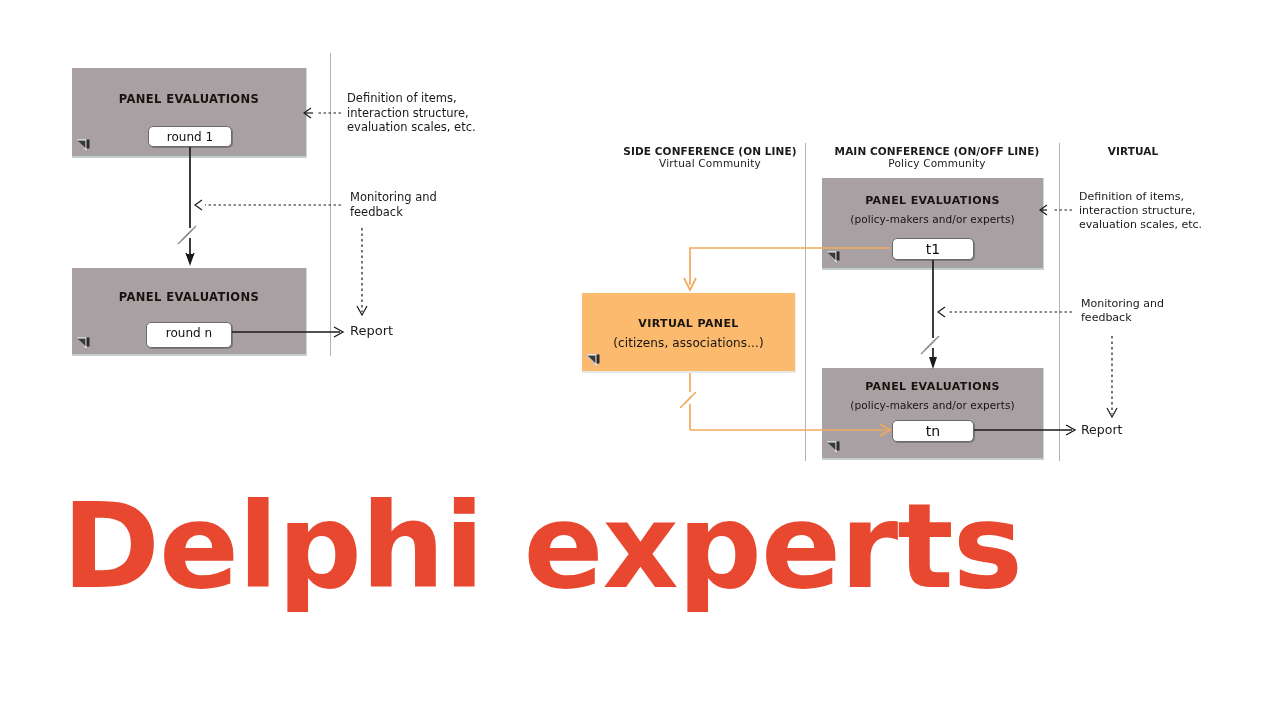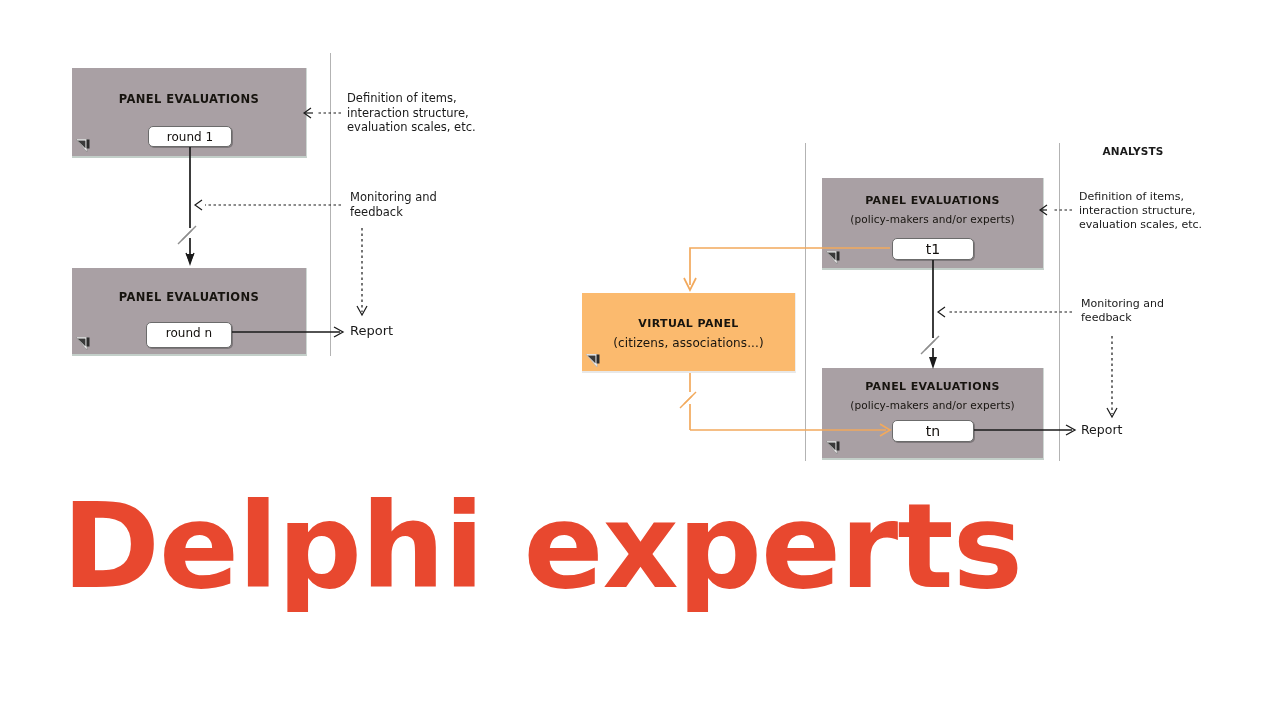--- a/index.html
+++ b/index.html
@@ -203,24 +203,32 @@
 evaluation scales, etc.</div>
 
   <div class="note" style="left:350px; top:190px; width:160px; font-size:11.5px;">Monitoring and
 feedback</div>
 
   <div class="plain-label" style="left:350px; top:323px; font-size:13px;">Report</div>
 </div>
 
 <div class="diagram" id="right-diagram" style="left:560px; top:0; width:700px; height:480px;">
 
-
+  <div class="colhead" style="left:40px; top:145px; width:220px;">
+    <span class="ch-main" style="font-size:10.5px;">SIDE CONFERENCE (ON LINE)</span>
+    <span class="ch-sub" style="font-size:10.5px;">Virtual Community</span>
+  </div>
+
+  <div class="colhead" style="left:252px; top:145px; width:250px;">
+    <span class="ch-main" style="font-size:10.5px;">MAIN CONFERENCE (ON/OFF LINE)</span>
+    <span class="ch-sub" style="font-size:10.5px;">Policy Community</span>
+  </div>
 
   <div class="colhead" style="left:508px; top:145px; width:130px;">
-    <span class="ch-main" style="font-size:10.5px;">ANALYSTS</span>
+    <span class="ch-main" style="font-size:10.5px;">VIRTUAL</span>
     <span class="ch-sub" style="font-size:10.5px;"></span>
   </div>
 
   <div class="vrule" style="left:245px; top:143px; height:318px;"></div>
   <div class="vrule" style="left:499px; top:143px; height:318px;"></div>
 
   <div class="panel-box" style="left:262px; top:178px; width:222px; height:92px;">
     <div class="panel-title" style="top:16px; font-size:11px;">PANEL EVALUATIONS</div>
     <div class="panel-sub" style="top:35px; font-size:10.5px;">(policy-makers and/or experts)</div>
     <svg class="fold" viewBox="0 0 16 14">

